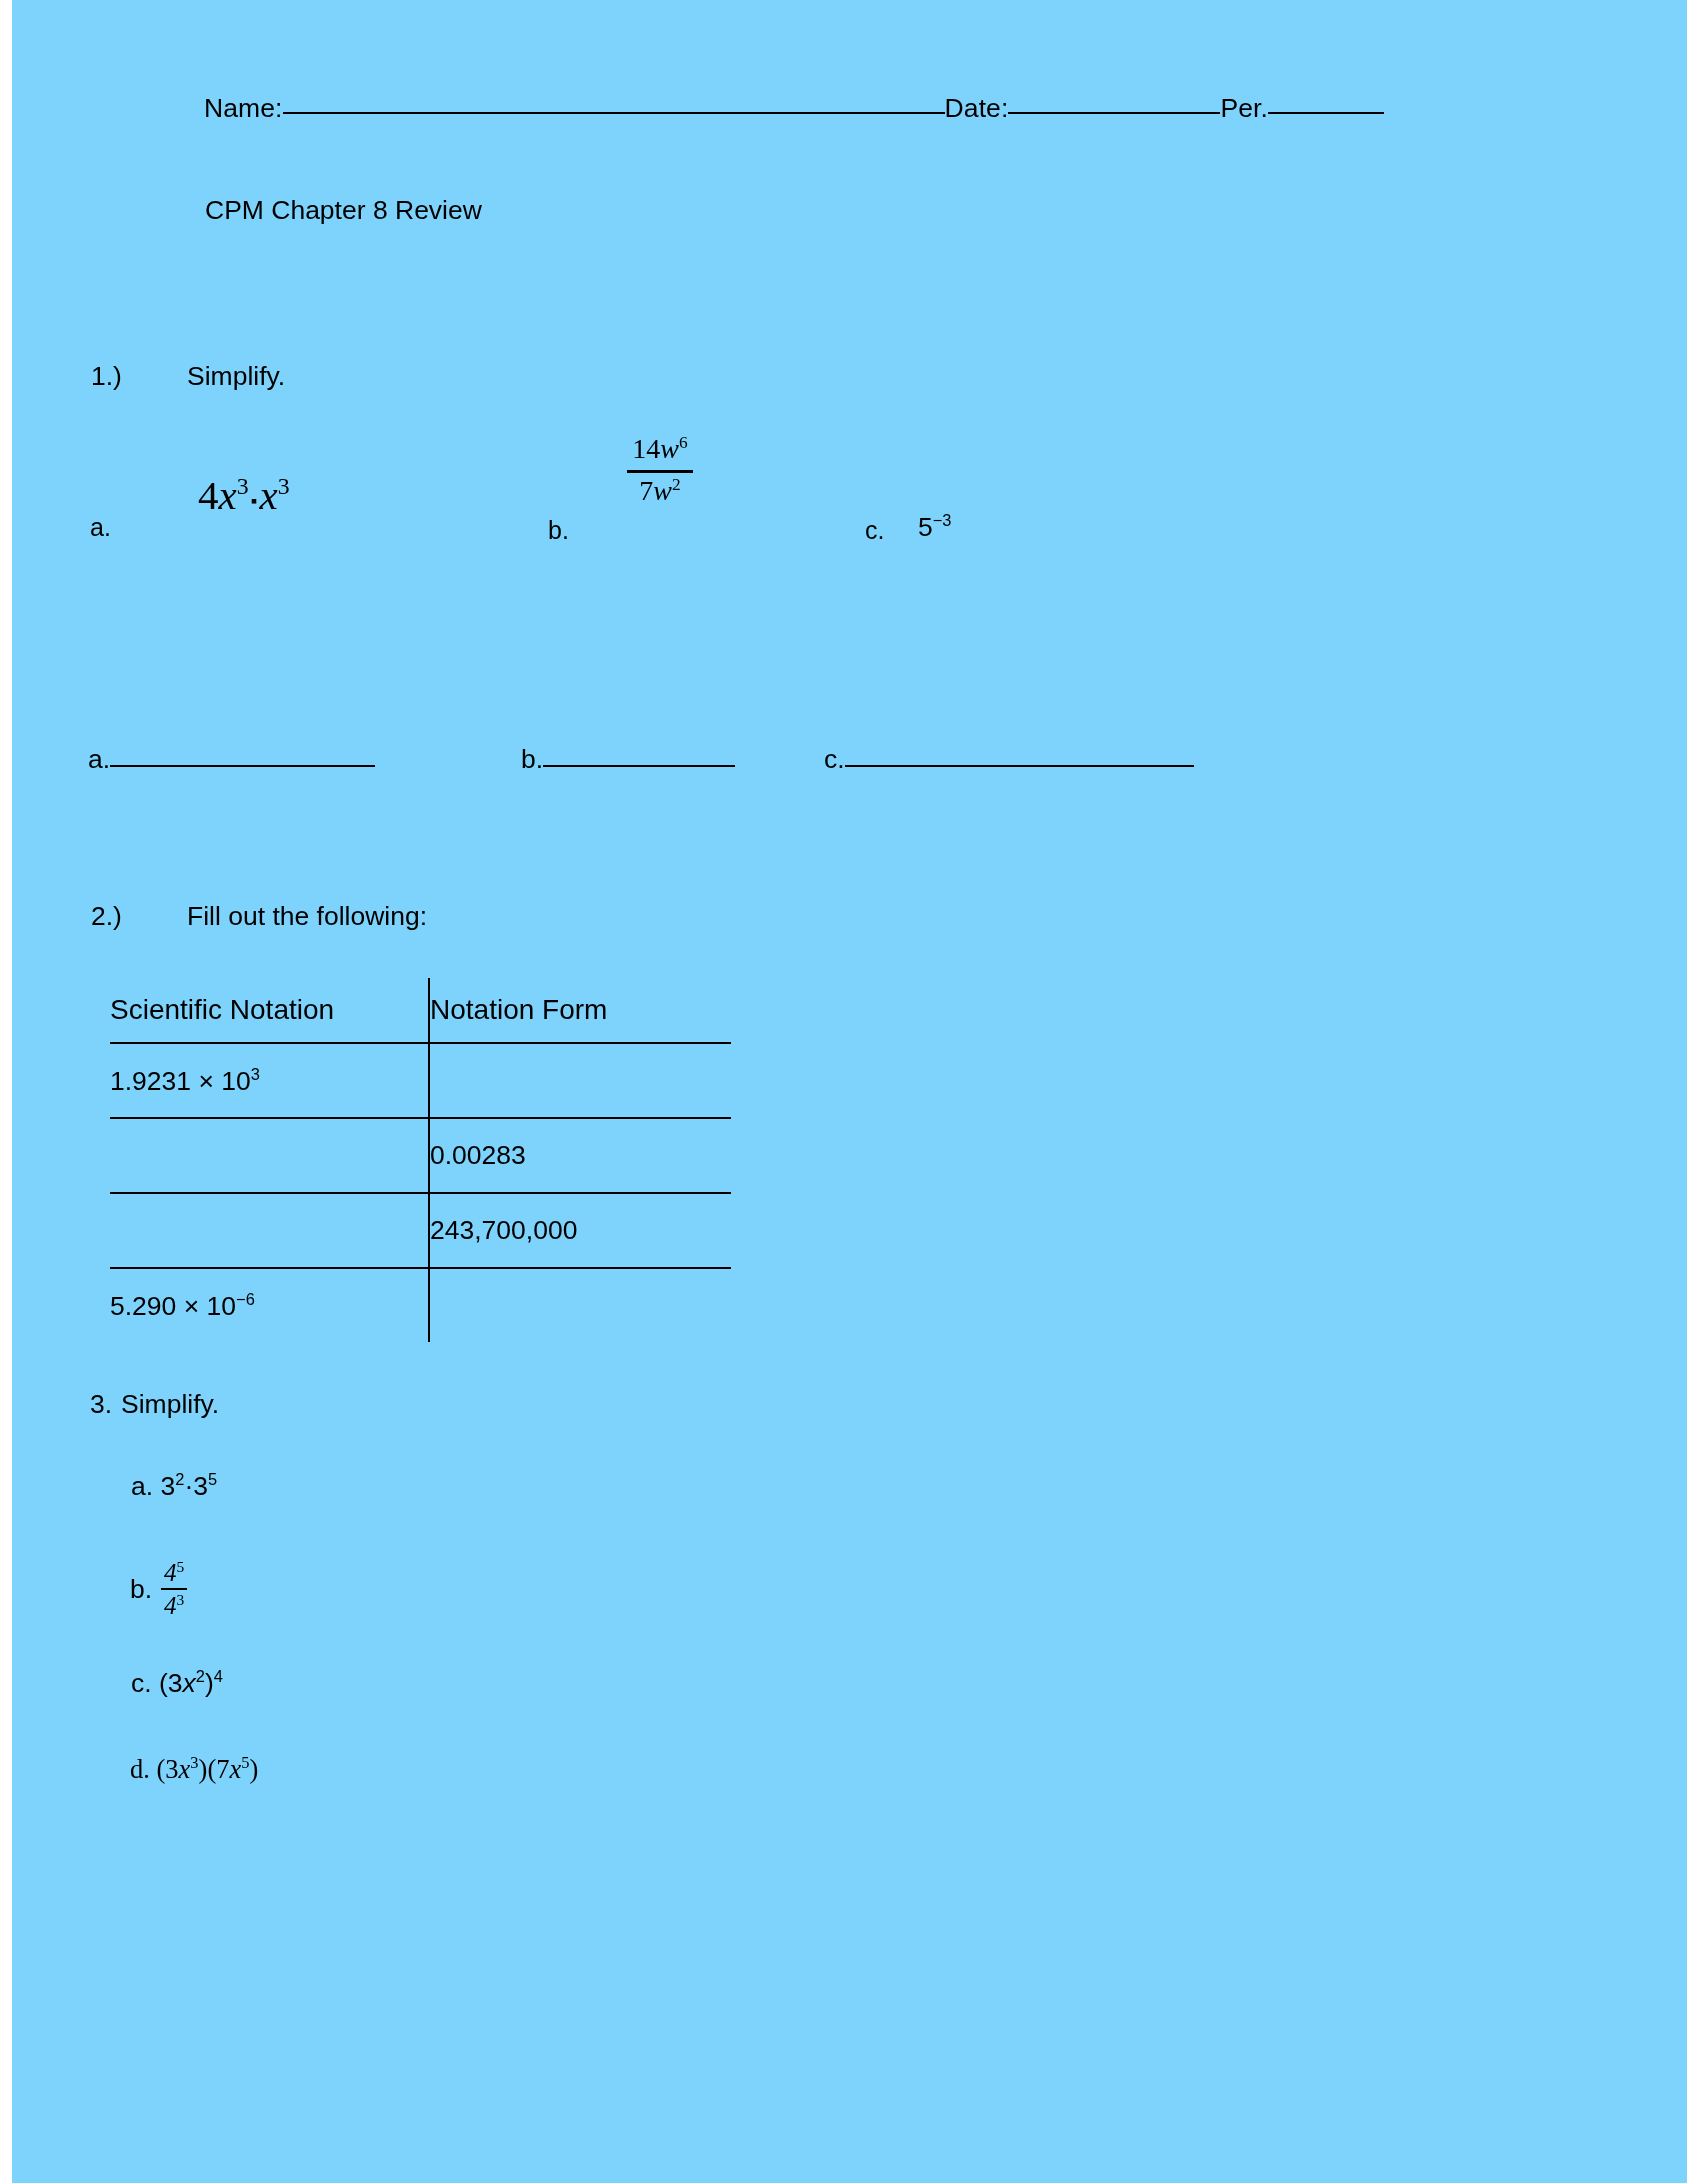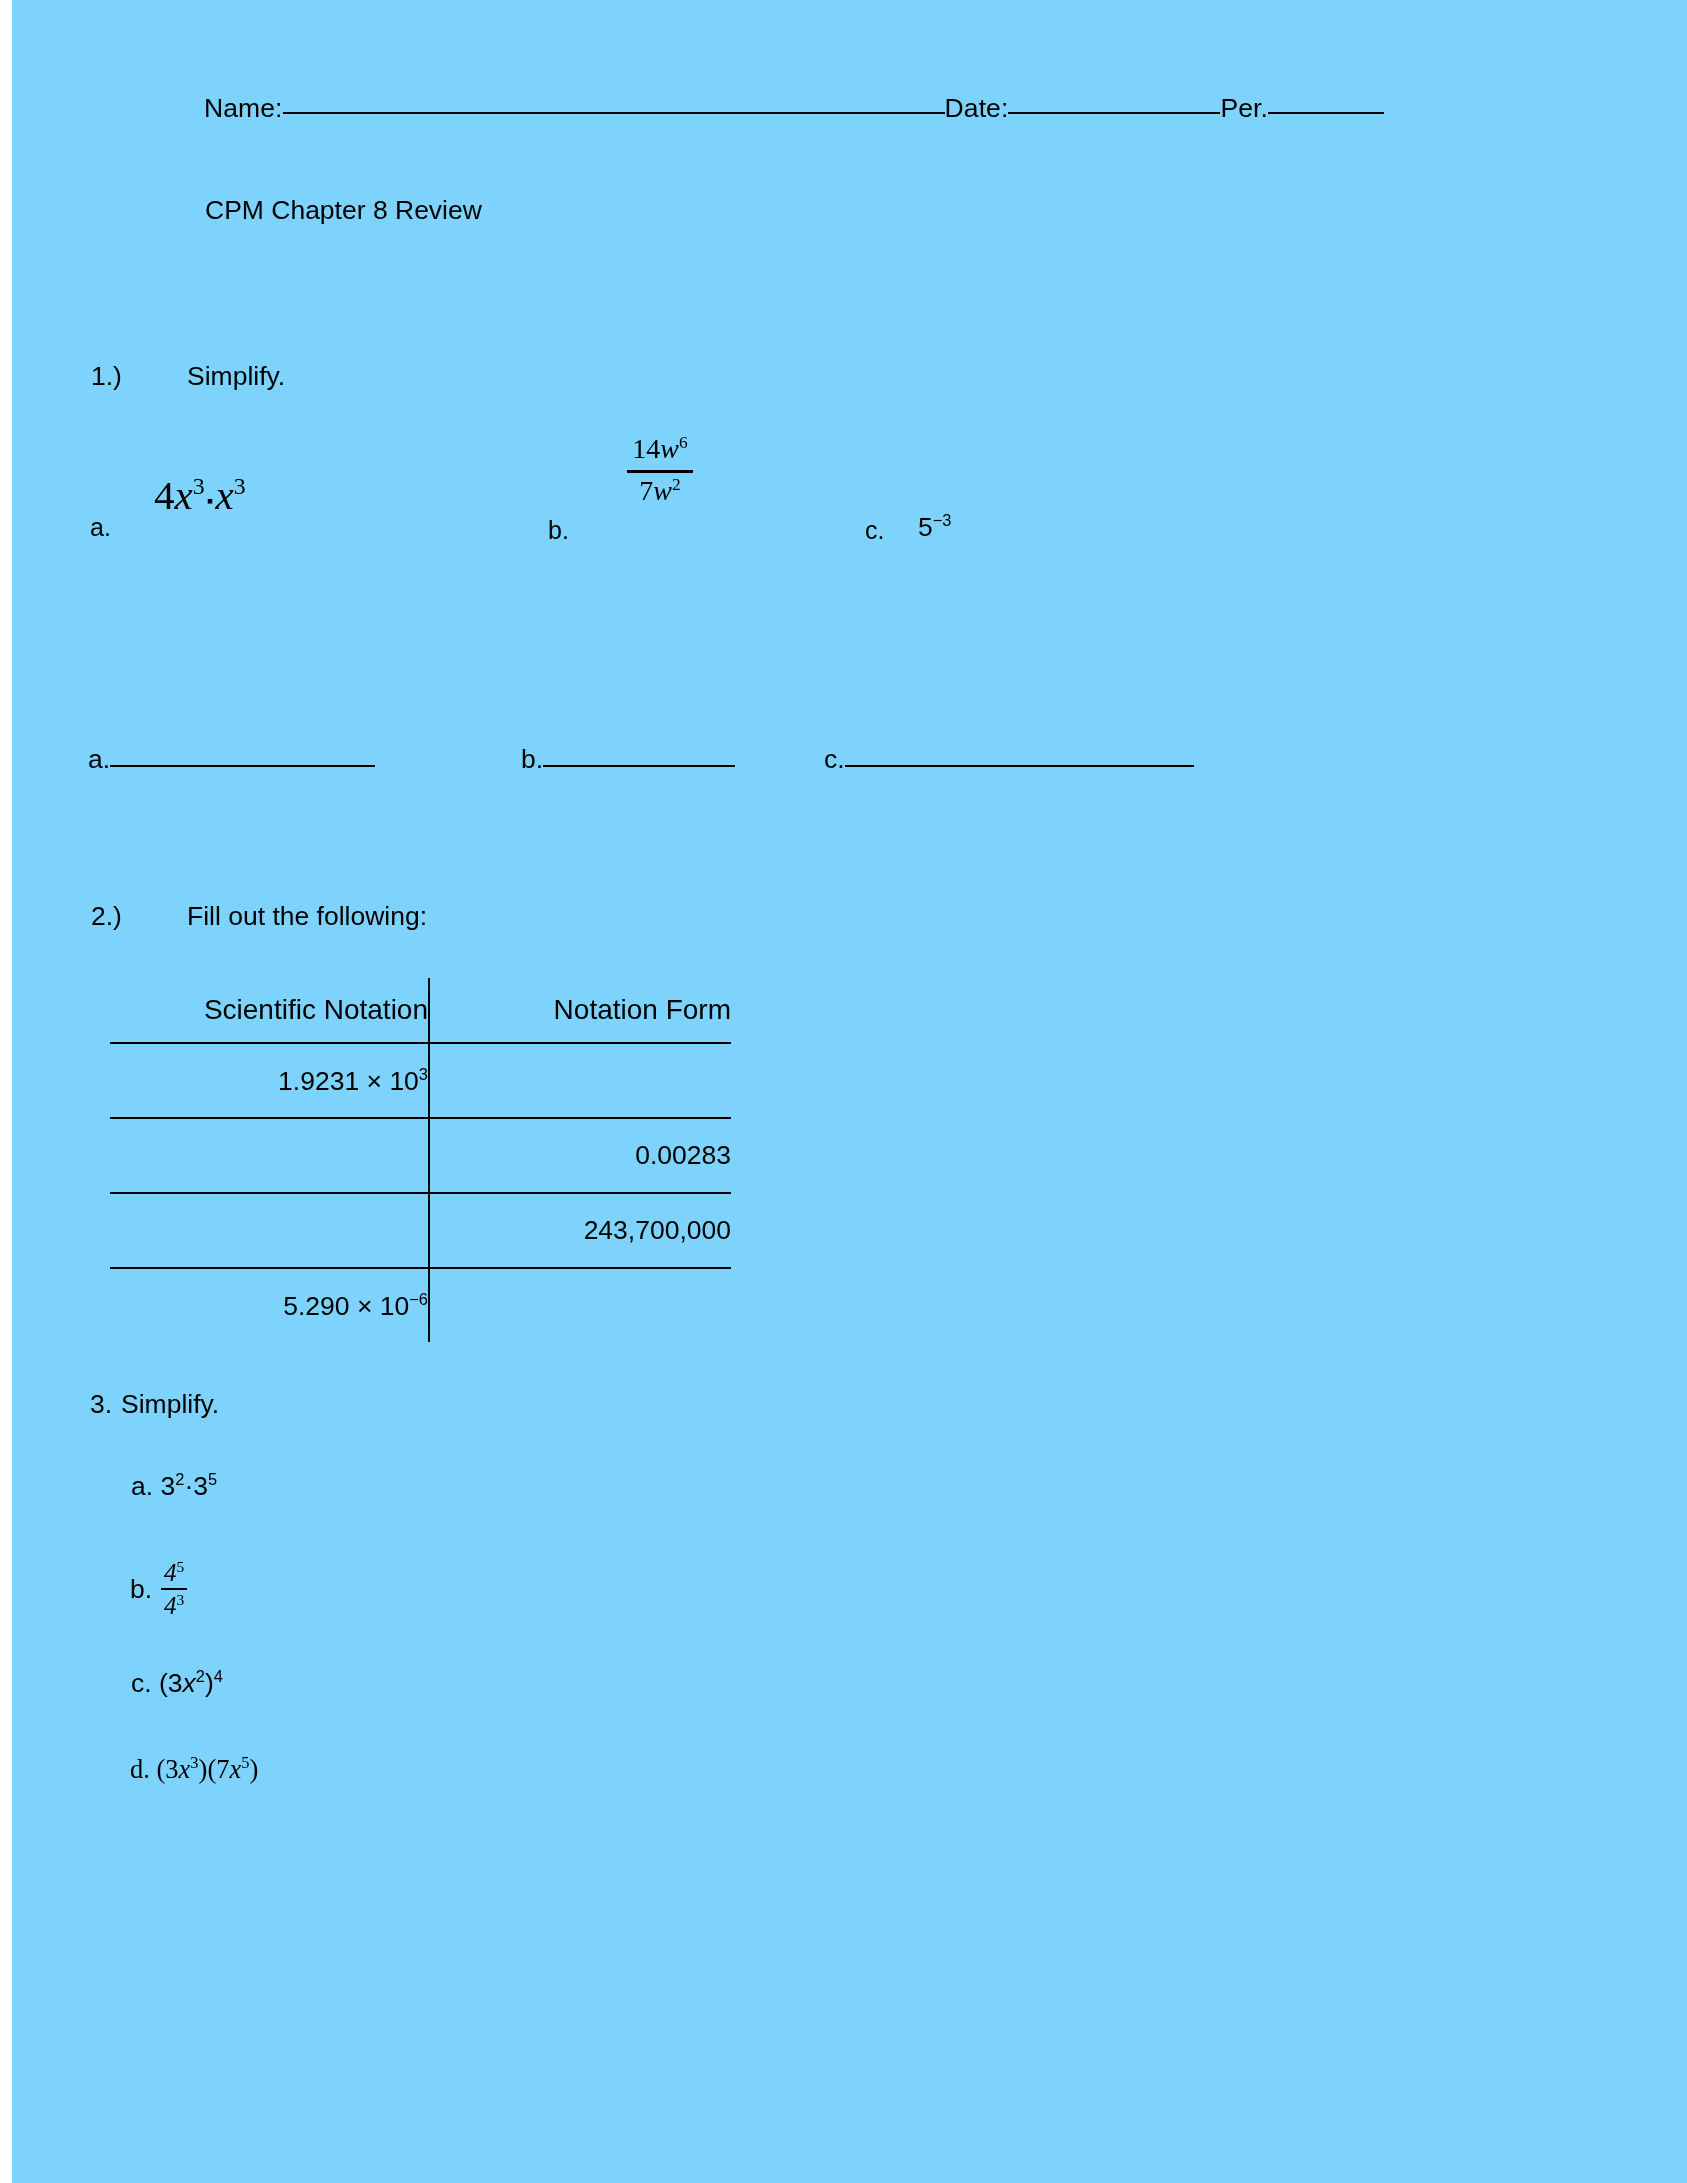--- a/index.html
+++ b/index.html
@@ -17,21 +17,21 @@
   }
   .page {
     position: absolute;
     left: 12px; top: 0;
     width: 1687px;
     height: 2183px;
     background: #7dd3fc;
   }
 
   
-  .abs { position: absolute; }
+  .abs { position: absolute; margin-left: 44px; }
 
   
   .hdr-row {
     position: absolute;
     left: 192px;
     top: 93px;
     display: flex;
     align-items: baseline;
     font-size: 26.5px;
     letter-spacing: 0.1px;
@@ -126,21 +126,21 @@
     left: 98px;
     top: 978px;
     border-collapse: collapse;
     font-family: "Liberation Sans", sans-serif;
   }
   .sn-table td, .sn-table th {
     padding: 0;
     margin: 0;
     font-weight: normal;
     vertical-align: middle;
-    text-align: right;
+    text-align: left;
     font-size: 26.5px;
   }
   .sn-table .c-sci { width: 318px; }
   .sn-table .c-std { width: 301px; }
   .sn-table .hdr-cell {
     height: 64px;
     font-size: 28px;
   }
   .sn-table .body-cell { height: 73px; }
   .sn-table .vline { border-right: 2.6px solid #000; }

